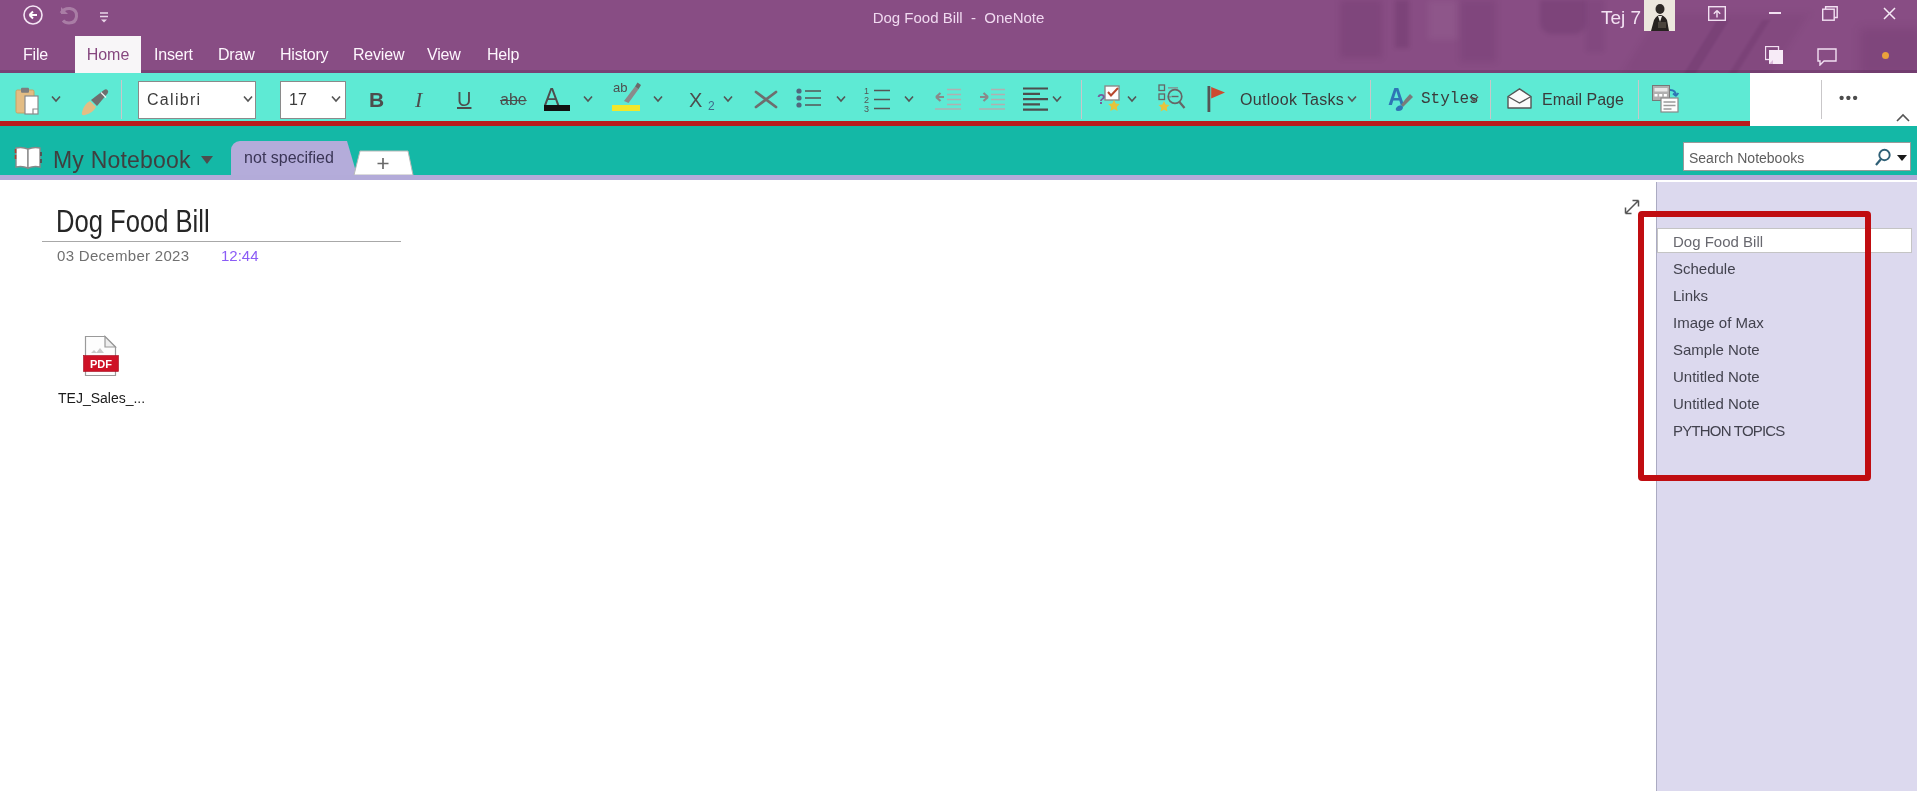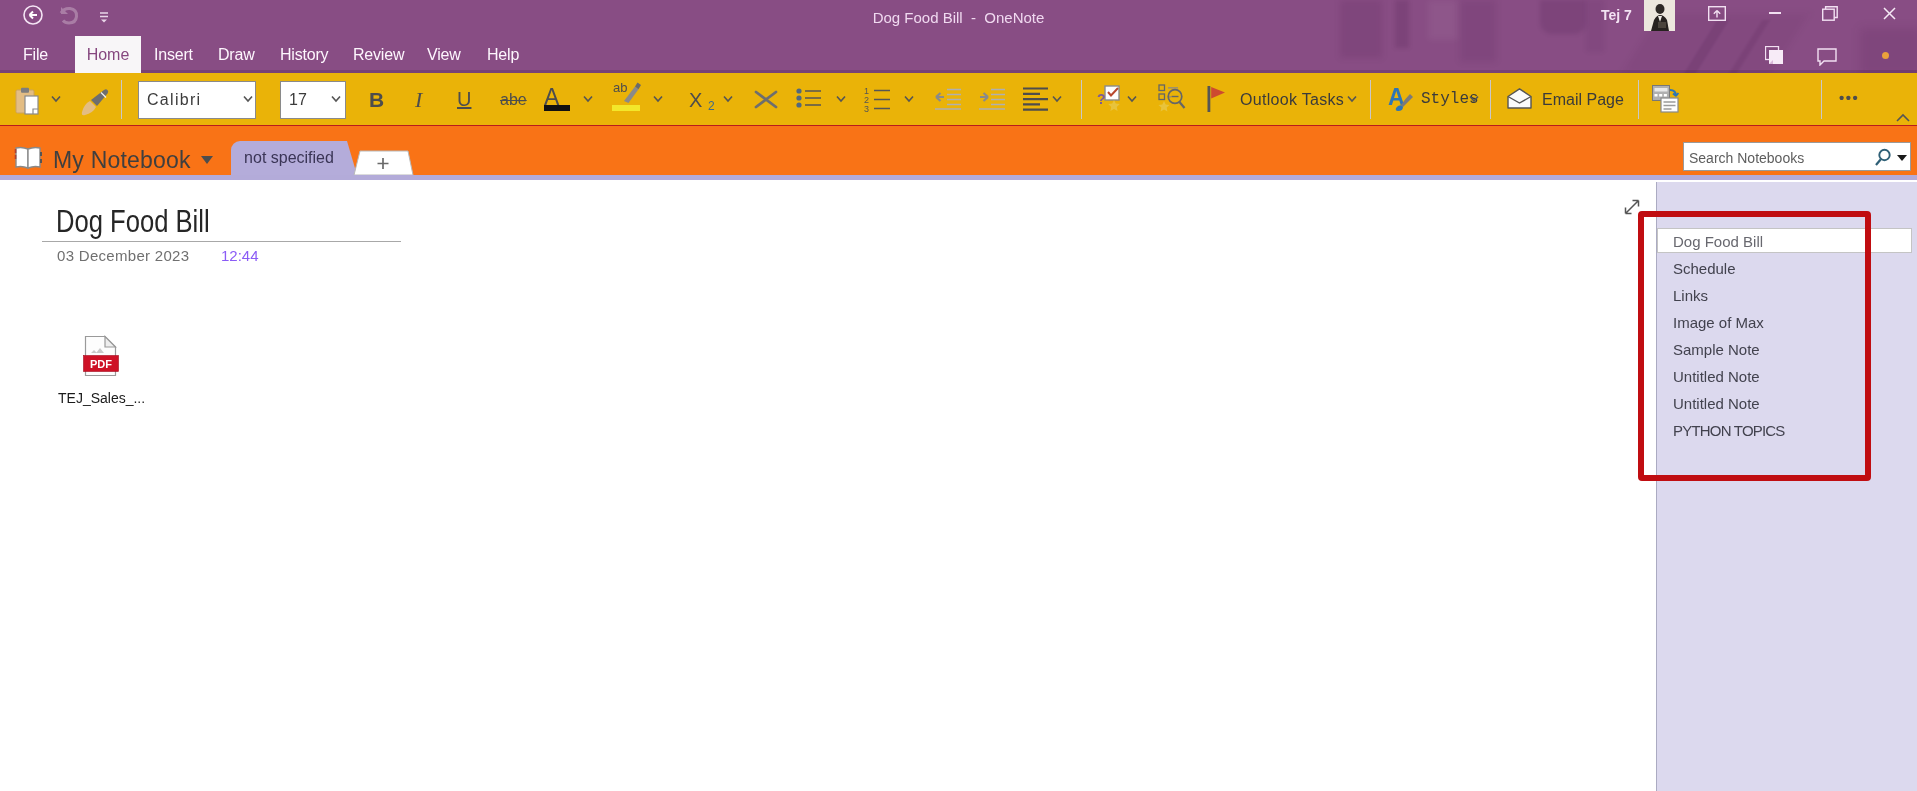--- a/index.html
+++ b/index.html
@@ -12,27 +12,27 @@
   #titlebar { position:absolute; left:0; top:0; width:1917px; height:73px;
     background:#884d84; overflow:hidden; }
   #apptitle { position:absolute; left:0; top:9px; width:1917px; text-align:center;
     color:#f0d9f0; font-size:15px; }
   .menu { position:absolute; top:36px; height:37px; line-height:37px; color:#fdf6fd;
     font-size:16px; letter-spacing:-0.2px; }
   #hometab { position:absolute; left:75px; top:36px; width:66px; height:37px;
     background:#f8f6f8; color:#86477f; font-size:16px; line-height:37px; text-align:center; }
 
   
-  #ribbon { position:absolute; left:0; top:73px; width:1917px; height:53px;
-    background:#eab308; border-bottom:1px solid #b91c1c; }
+  #ribbon { position:absolute; left:0; top:73px; width:1750px; height:53px;
+    background:#5eead4; border-bottom:5px solid #b91c1c; }
   .rdiv { position:absolute; top:7px; height:39px; width:1px; background:#c9c7c9; }
   .rtext { position:absolute; top:0; height:53px; line-height:53px; color:#3b3b3b; font-size:16px; }
 
   
-  #nbrow { position:absolute; left:0; top:126px; width:1917px; height:50px; background:#f97316; }
+  #nbrow { position:absolute; left:0; top:126px; width:1917px; height:50px; background:#14b8a6; }
   #lavbar { position:absolute; left:0; top:175px; width:1917px; height:5px; background:#b3abd9; }
   #nbname { position:absolute; left:53px; top:21px; font-size:23px; color:#3f3f3f; letter-spacing:0.2px; }
   #tab1 { position:absolute; left:231px; top:15px; width:116px; height:34px;
     background:#b4acda; border-radius:9px 0 0 0; color:#3a3556; font-size:16px;
     text-align:center; line-height:34px; }
   #tab1slant { position:absolute; left:347px; top:15px; width:0; height:0;
     border-bottom:34px solid #b4acda; border-right:10px solid transparent; }
 
   
   #search { position:absolute; left:1683px; top:142px; width:228px; height:29px;
@@ -74,21 +74,21 @@
     <div class="abs" style="left:0px;top:70px;width:1917px;height:3px;background:rgba(30,0,30,0.14);"></div>
     <div id="apptitle">Dog Food Bill&nbsp;&nbsp;-&nbsp;&nbsp;OneNote</div>
     <svg class="abs" style="left:22px;top:4px" width="110" height="26" viewBox="0 0 110 26">
       <circle cx="11" cy="11" r="9" fill="none" stroke="#f4e4f4" stroke-width="1.6"></circle>
       <path d="M7.5 11 H15 M7.5 11 l3.5 -3.5 M7.5 11 l3.5 3.5" stroke="#ffffff" stroke-width="2" fill="none"></path>
       <path d="M39 9 q3 -5 9 -4.5 q7 0.8 6.5 8 q-0.6 6.5 -7.5 6.5 q-4 0 -6 -2.5" stroke="#a97da5" stroke-width="3" fill="none"></path>
       <path d="M39 3 v7 h7 z" fill="#a97da5"></path>
       <path d="M78 9 h8 M78 12.5 h8" stroke="#e8d5e8" stroke-width="1.4"></path>
       <path d="M79 15.5 l3 3 l3 -3 z" fill="#e8d5e8"></path>
     </svg>
-    <div class="abs" style="left:1601px;top:7px;color:#f3e2f3;font-size:14px;font-weight:bold;">Tej 7</div>
+    <div class="abs" style="left:1601px;top:7px;color:#f3e2f3;font-size:19px;">Tej 7</div>
     <svg class="abs" style="left:1644px;top:0px" width="31" height="31" viewBox="0 0 31 31">
       <rect x="0" y="0" width="31" height="31" fill="#ece7dd"></rect>
       <ellipse cx="16" cy="9" rx="4.5" ry="5" fill="#2e2a26"></ellipse>
       <path d="M7 31 L10 20 Q13 15 16 15 Q20 15 23 20 L25 31 Z" fill="#26221f"></path>
       <path d="M14 16 L16 22 L18 16 Z" fill="#efece6"></path>
       <rect x="14" y="22" width="8" height="6" fill="#4a443c"></rect>
     </svg>
     <svg class="abs" style="left:1708px;top:6px" width="18" height="15" viewBox="0 0 18 15">
       <rect x="0.7" y="0.7" width="16.6" height="13.6" fill="none" stroke="#f2e0f2" stroke-width="1.4"></rect>
       <path d="M9 11.5 V4.5 M9 4.5 l-3.2 3.2 M9 4.5 l3.2 3.2" stroke="#f2e0f2" stroke-width="1.4" fill="none"></path>

